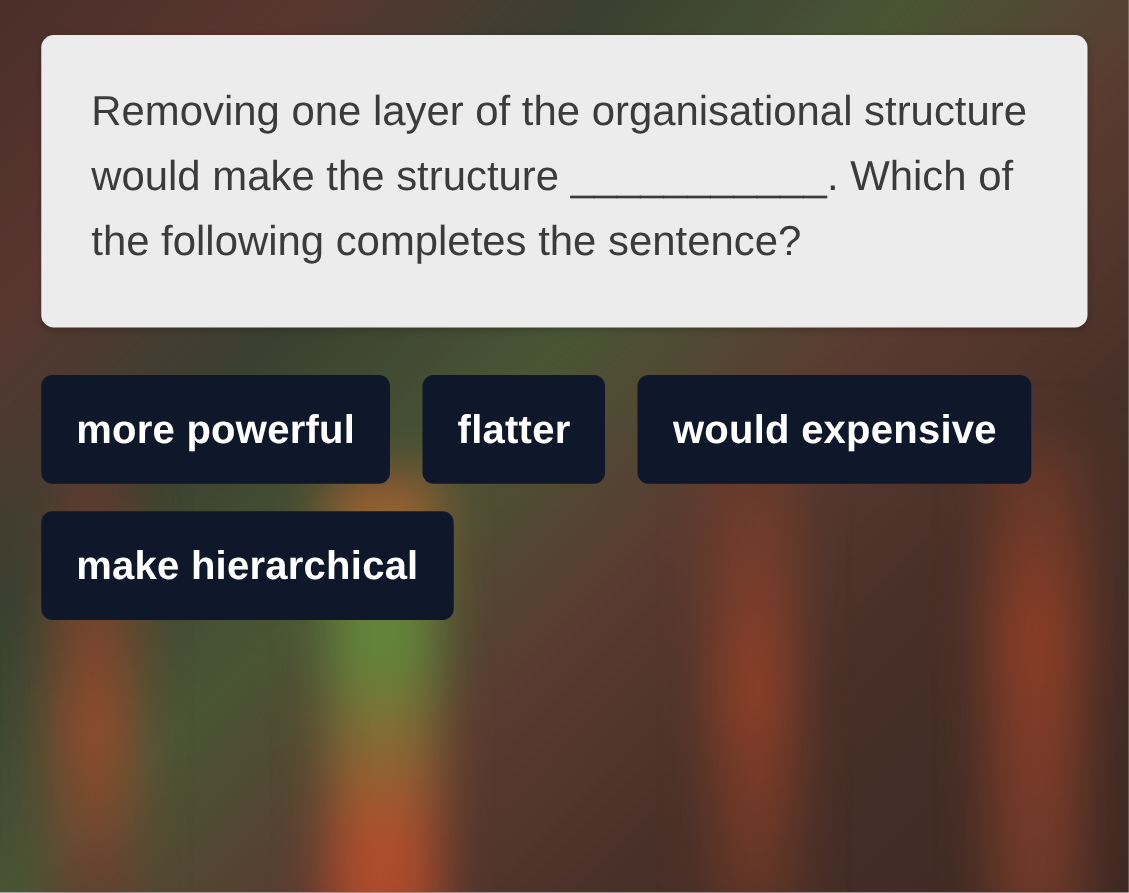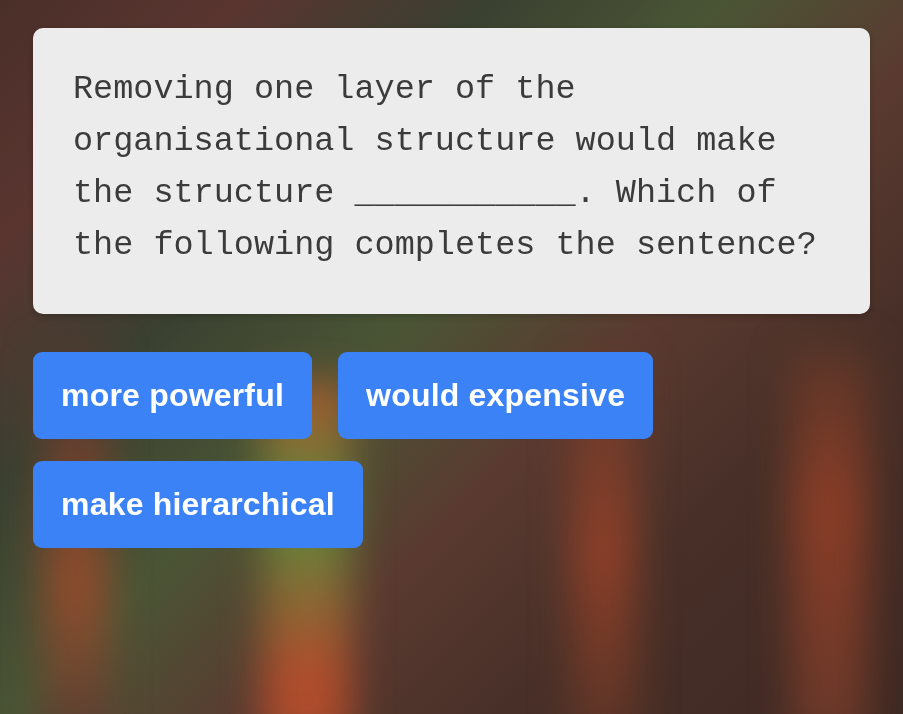--- a/index.html
+++ b/index.html
@@ -80,39 +80,38 @@
       position: relative;
       z-index: 1;
       padding: 28px 33px;
     }
 
     .question-card {
       background: #ececec;
       border-radius: 10px;
       padding: 36px 40px 42px 40px;
       box-shadow: 0 2px 6px rgba(0,0,0,0.2);
-      font-family: Liberation Mono, monospace;
     }
 
     .question-text {
       font-size: 33.5px;
       line-height: 1.55;
       color: #3b3b3b;
       font-weight: 400;
     }
 
     .answers {
       margin-top: 38px;
       display: flex;
       flex-wrap: wrap;
       gap: 22px 26px;
     }
 
     .answer-btn {
-      background: #3b82f6;
+      background: #0f172a;
       color: #ffffff;
       border: none;
       border-radius: 9px;
       padding: 25px 28px;
       font-size: 32px;
       font-weight: 700;
       font-family: inherit;
       cursor: pointer;
       text-align: left;
       letter-spacing: 0.2px;
@@ -129,19 +128,22 @@
 <div class="container">
   <div class="question-card">
     <div class="question-text">Removing one layer of the organisational structure would make the structure ___________. Which of the following completes the sentence?</div>
   </div>
 
   <div class="answers">
     <button class="answer-btn">
       <span>more powerful</span>
     </button>
     <button class="answer-btn">
+      <span>flatter</span>
+    </button>
+    <button class="answer-btn">
       <span>would expensive</span>
     </button>
     <button class="answer-btn">
       <span>make hierarchical</span>
     </button>
   </div>
 </div>
 
 </body></html>

